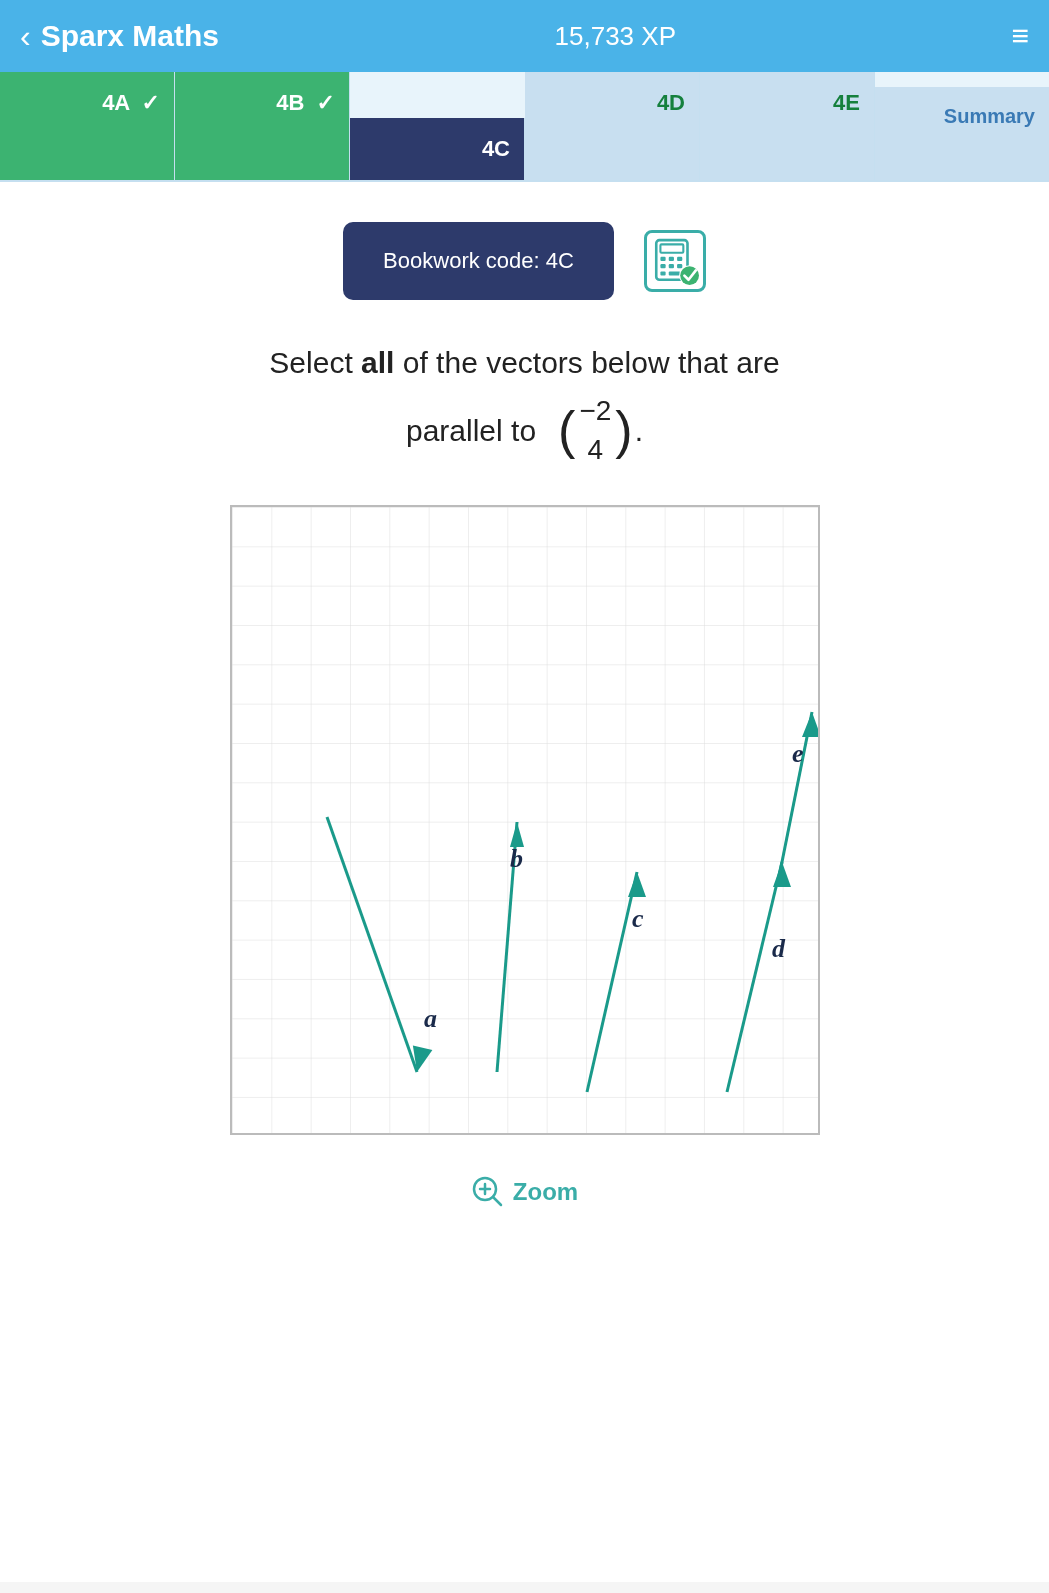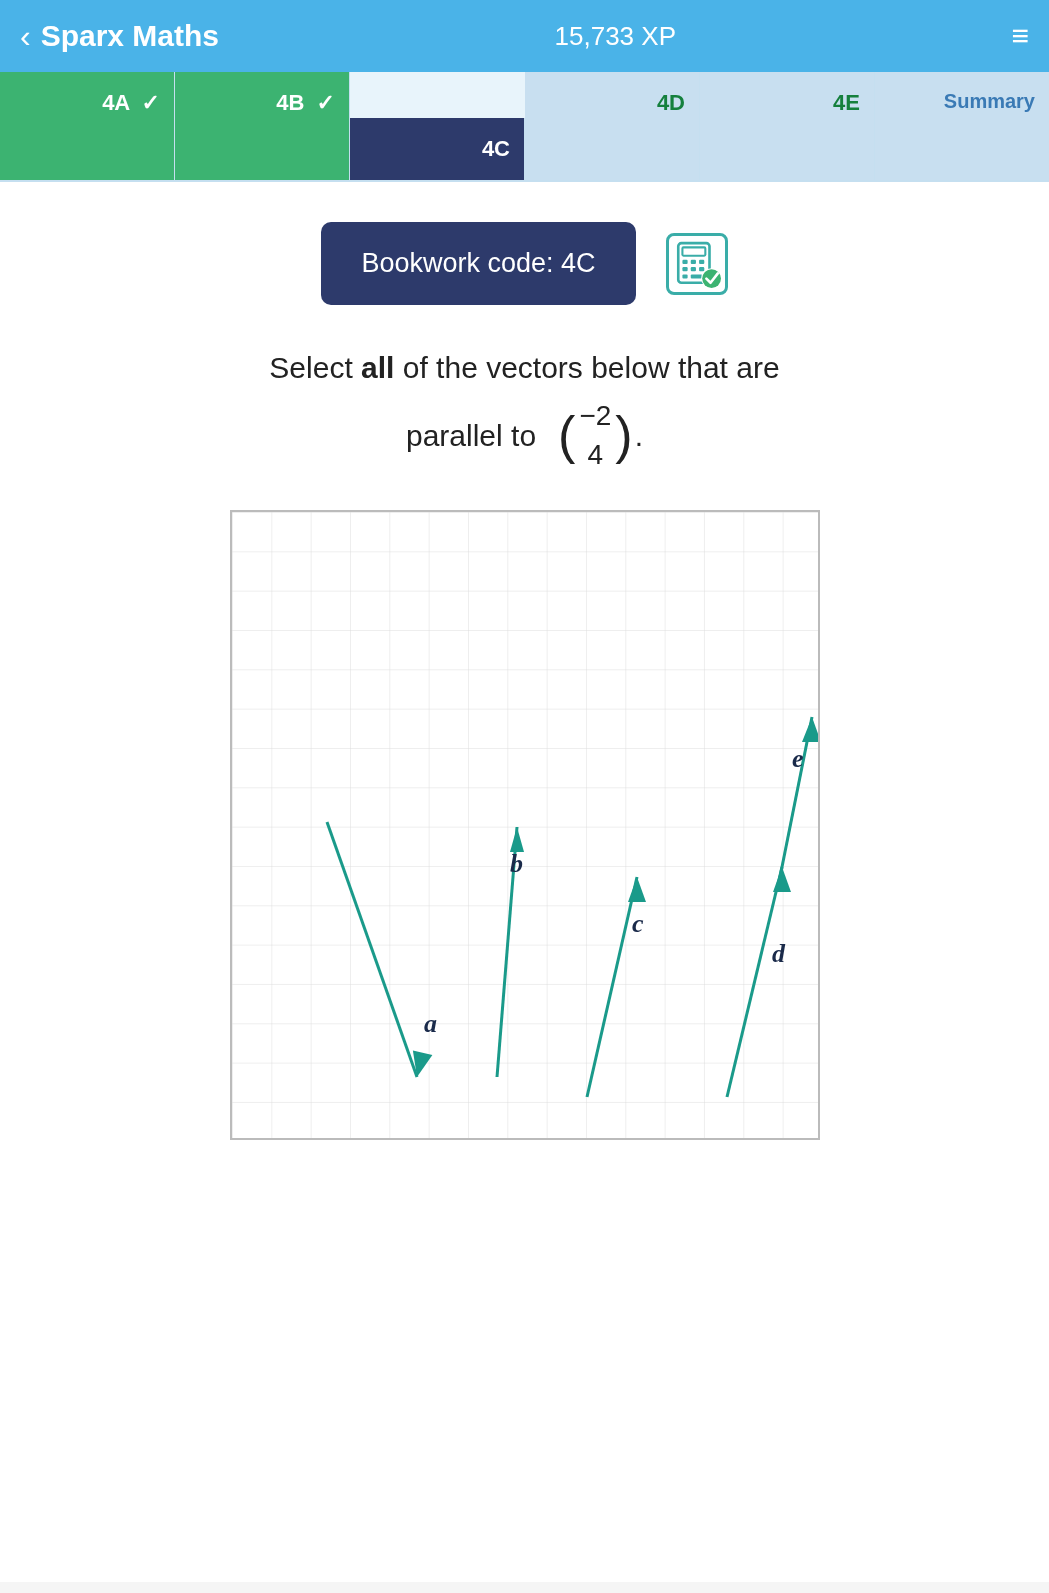--- a/index.html
+++ b/index.html
@@ -73,20 +73,21 @@
       margin-top: 46px;
     }
     .tab-inactive {
       background: #c8dff0;
       color: #15803d;
     }
     .tab-summary {
       background: #c8dff0;
       color: #3a7ab5;
       font-size: 20px;
+      margin-top: 15px;
     }
     .checkmark {
       display: inline-block;
       margin-left: 6px;
     }
 
     
     .main-content {
       background: white;
       padding: 40px 30px 60px 30px;
@@ -97,21 +98,21 @@
     .bookwork-row {
       display: flex;
       align-items: center;
       gap: 30px;
       margin-bottom: 40px;
       justify-content: center;
     }
     .bookwork-badge {
       background: #2d3a6b;
       color: white;
-      font-size: 27px;
+      font-size: 22px;
       padding: 26px 40px;
       border-radius: 10px;
       font-weight: 500;
     }
     .calculator-icon {
       width: 62px;
       height: 62px;
       border: 3px solid #3aada8;
       border-radius: 8px;
       display: flex;
@@ -308,14 +309,25 @@
       <polygon points="580,205 570,230 589,230" fill="#1a9a8a"></polygon>
 
       <text x="192" y="520" font-family="Georgia, serif" font-style="italic" font-size="26" font-weight="700" fill="#1a2a4a">a</text>
       <text x="278" y="360" font-family="Georgia, serif" font-style="italic" font-size="26" font-weight="700" fill="#1a2a4a">b</text>
       <text x="400" y="420" font-family="Georgia, serif" font-style="italic" font-size="26" font-weight="700" fill="#1a2a4a">c</text>
       <text x="540" y="450" font-family="Georgia, serif" font-style="italic" font-size="26" font-weight="700" fill="#1a2a4a">d</text>
       <text x="560" y="255" font-family="Georgia, serif" font-style="italic" font-size="26" font-weight="700" fill="#1a2a4a">e</text>
     </svg>
   </div>
 
+  <div class="zoom-row">
+    <button class="zoom-btn">
+      <svg class="zoom-icon" viewBox="0 0 34 34">
+        <circle cx="14" cy="14" r="11" fill="none" stroke="#3aada8" stroke-width="2.5"></circle>
+        <line x1="14" y1="9" x2="14" y2="19" stroke="#3aada8" stroke-width="2.5" stroke-linecap="round"></line>
+        <line x1="9" y1="14" x2="19" y2="14" stroke="#3aada8" stroke-width="2.5" stroke-linecap="round"></line>
+        <line x1="22" y1="22" x2="30" y2="30" stroke="#3aada8" stroke-width="2.5" stroke-linecap="round"></line>
+      </svg>
+      <span>Zoom</span>
+    </button>
+  </div>
 
 </div>
 
 </body></html>

